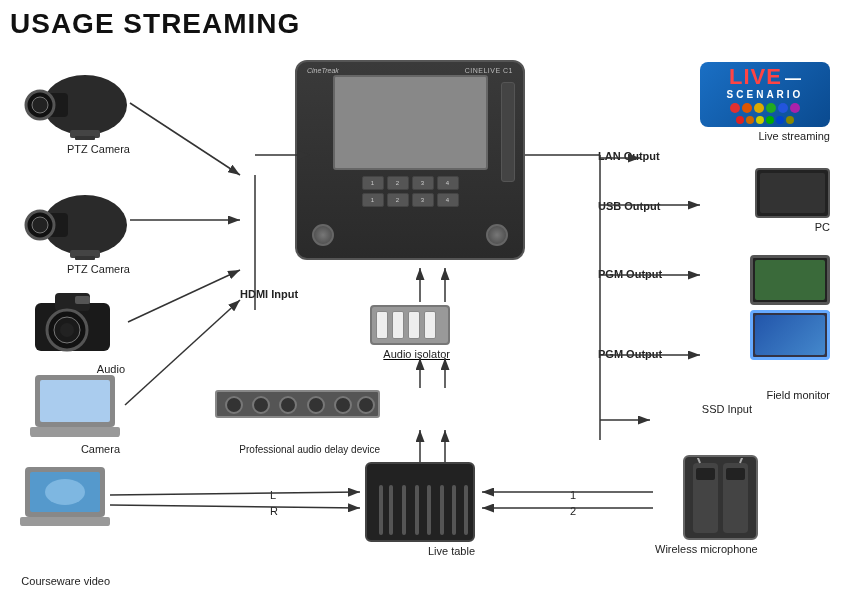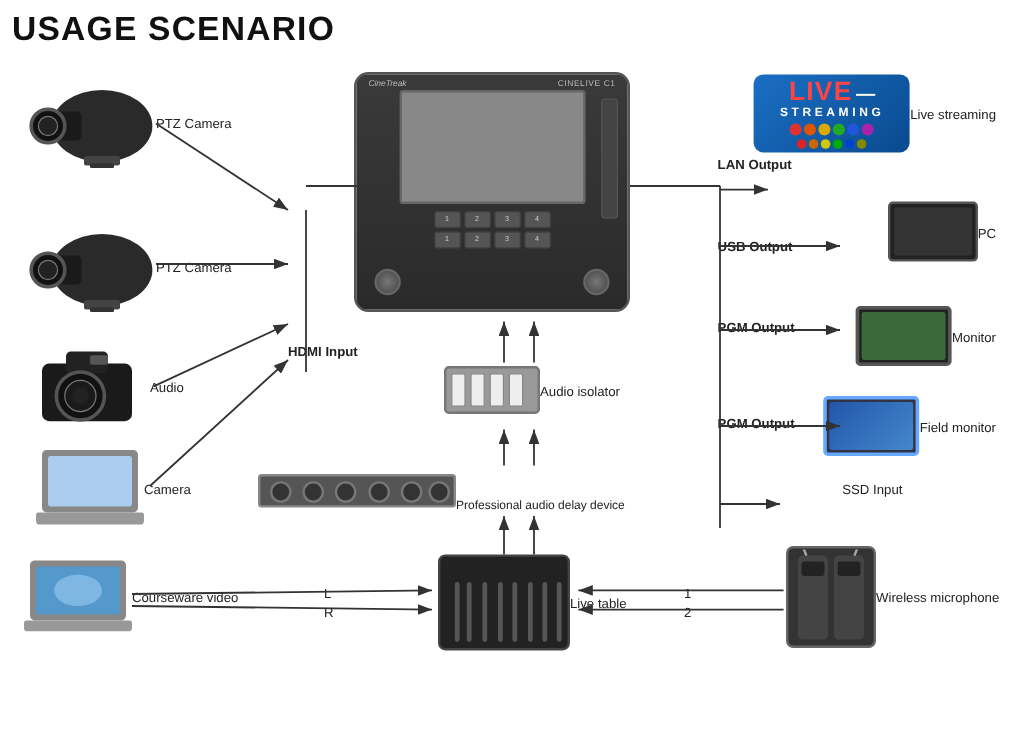--- a/index.html
+++ b/index.html
@@ -18,21 +18,22 @@
       font-size: 28px;
       font-weight: 900;
       color: #111;
       letter-spacing: 1px;
     }
 
     
     .device {
       position: absolute;
       display: flex;
-      align-items: center;
+      flex-direction: column;
+      align-items: flex-end;
     }
     .device-img {
       background: #ccc;
       border-radius: 6px;
       display: flex;
       align-items: center;
       justify-content: center;
       font-size: 10px;
       color: #555;
       overflow: hidden;
@@ -50,21 +51,21 @@
     
     .ptz2 { top: 185px; left: 20px; }
     .ptz2 .device-img { width: 110px; height: 75px; }
     
     .camera { top: 285px; left: 25px; }
     .camera .device-img { width: 100px; height: 75px; }
     
     .laptop { top: 375px; left: 30px; }
     .laptop .device-img { width: 90px; height: 65px; }
     
-    .courseware { top: 465px; left: 20px; }
+    .courseware { top: 465px; left: 20px; gap: 42px; }
     .courseware .device-img { width: 90px; height: 65px; }
 
     
     .cinelive {
       position: absolute;
       top: 60px;
       left: 295px;
       width: 230px;
       height: 200px;
     }
@@ -324,21 +325,21 @@
       width: 18px;
       height: 18px;
       border-radius: 50%;
       background: #333;
       border: 2px solid #777;
     }
   </style>
 </head>
 <body>
 
-<h1 class="page-title">USAGE SCENARIO</h1>
+<h1 class="page-title">USAGE STREAMING</h1>
 
 <div class="device ptz1">
   <div class="device-img" style="background:transparent;position:relative;">
     <svg width="110" height="75" viewBox="0 0 110 75">
 
       <ellipse cx="65" cy="40" rx="42" ry="30" fill="#2a2a2a"></ellipse>
 
       <rect x="10" y="28" width="38" height="24" rx="4" fill="#1a1a1a"></rect>
 
       <circle cx="20" cy="40" r="14" fill="#111" stroke="#555" stroke-width="3"></circle>
@@ -425,21 +426,21 @@
       <div class="cinelive-btn">1</div>
       <div class="cinelive-btn">2</div>
       <div class="cinelive-btn">3</div>
       <div class="cinelive-btn">4</div>
     </div>
     <div class="cinelive-knob"></div>
     <div class="cinelive-knob2"></div>
   </div>
 </div>
 
-<div class="device" style="top:305px;left:370px;">
+<div class="device" style="top:305px;left:370px;text-decoration:underline;">
   <div class="audio-box">
     <div class="audio-port"></div>
     <div class="audio-port"></div>
     <div class="audio-port"></div>
     <div class="audio-port"></div>
   </div>
   <div class="device-label">Audio isolator</div>
 </div>
 
 <div class="device" style="top:390px;left:215px;">
@@ -483,21 +484,21 @@
   </div>
   <div class="device-label">Wireless microphone</div>
 </div>
 
 <div class="device" style="top:62px;right:22px;left:auto;">
   <div class="live-streaming-badge">
     <div style="display:flex;align-items:baseline;gap:3px;margin-bottom:1px;">
       <span class="live-text">LIVE</span>
       <span style="font-size:16px;color:#fff;font-weight:900;">—</span>
     </div>
-    <span class="streaming-text">STREAMING</span>
+    <span class="streaming-text">SCENARIO</span>
     <div class="streaming-dots">
       <div class="dot" style="background:#e03030;"></div>
       <div class="dot" style="background:#dd5500;"></div>
       <div class="dot" style="background:#ddaa00;"></div>
       <div class="dot" style="background:#22aa22;"></div>
       <div class="dot" style="background:#2255dd;"></div>
       <div class="dot" style="background:#aa22aa;"></div>
     </div>
     <div class="streaming-dots">
       <div class="dot" style="background:#dd2222;width:8px;height:8px;"></div>
@@ -518,32 +519,32 @@
   <div class="device-label">PC</div>
 </div>
 
 <div class="device" style="top:255px;right:22px;left:auto;">
   <div class="monitor-shape">
     <div class="monitor-screen-inner"></div>
   </div>
   <div class="device-label">Monitor</div>
 </div>
 
-<div class="device" style="top:330px;right:22px;left:auto;">
+<div class="device" style="top:310px;right:22px;left:auto;gap:26px;">
   <div class="field-shape">
     <div class="field-screen-inner"></div>
   </div>
   <div class="device-label">Field monitor</div>
 </div>
 
 <div class="device" style="top:400px;right:100px;left:auto;">
   <div class="device-label">SSD Input</div>
 </div>
 
-<div class="output-label" style="top:132px;left:598px;">LAN Output</div>
+<div class="output-label" style="top:150px;left:598px;">LAN Output</div>
 <div class="output-label" style="top:200px;left:598px;">USB Output</div>
 <div class="output-label" style="top:268px;left:598px;">PGM Output</div>
 <div class="output-label" style="top:348px;left:598px;">PGM Output</div>
 <div class="output-label" style="top:288px;left:240px;">HDMI Input</div>
 
 <div class="arrow-label" style="top:489px;left:270px;">L</div>
 <div class="arrow-label" style="top:505px;left:270px;">R</div>
 <div class="arrow-label" style="top:489px;left:570px;">1</div>
 <div class="arrow-label" style="top:505px;left:570px;">2</div>
 

